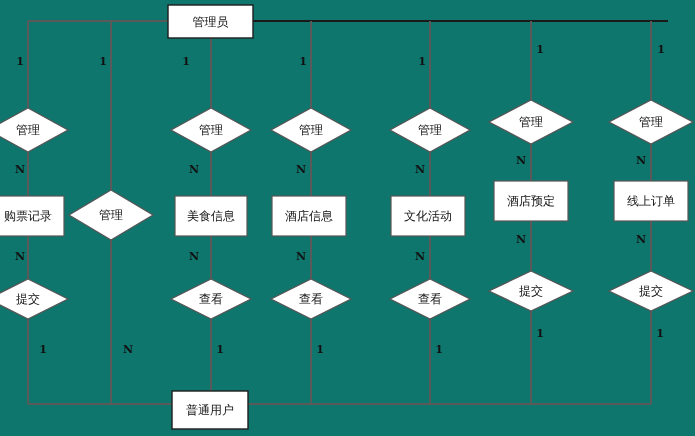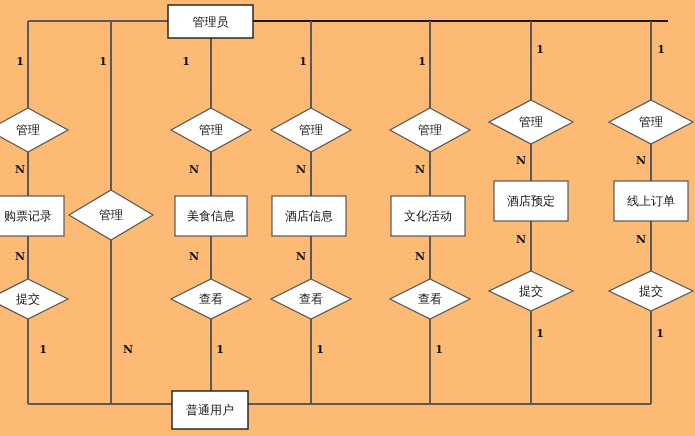--- a/index.html
+++ b/index.html
@@ -8,21 +8,21 @@
     padding: 0;
     background: #ffffff;
   }
   body {
     font-family: "DejaVu Sans", "Liberation Sans", sans-serif;
   }
   #canvas {
     position: relative;
     width: 695px;
     height: 436px;
-    background: #fdba74;
+    background: #0f766e;
     overflow: hidden;
   }
   svg#diagram {
     position: absolute;
     left: 0;
     top: 0;
     width: 695px;
     height: 436px;
   }
   .edge {

